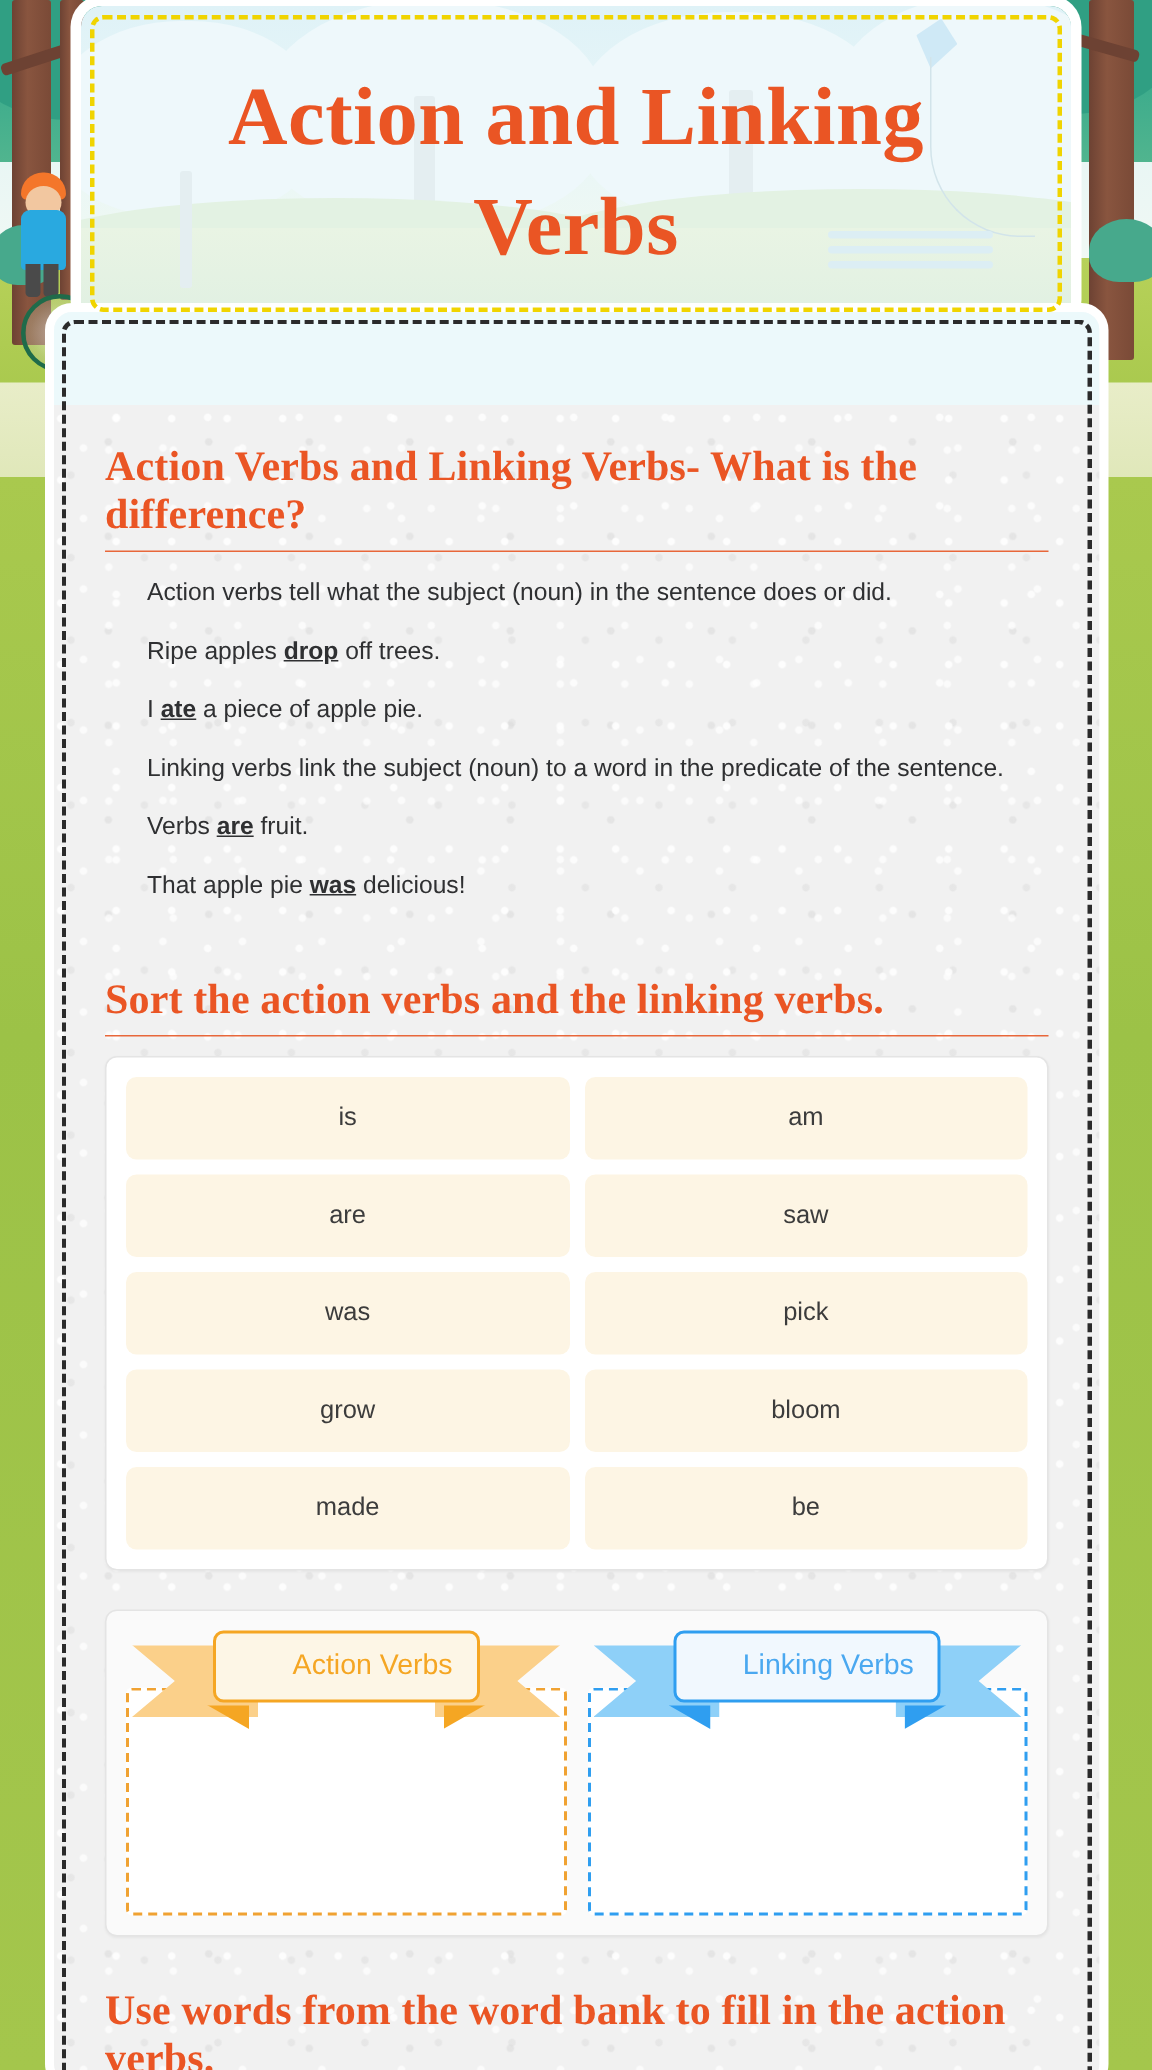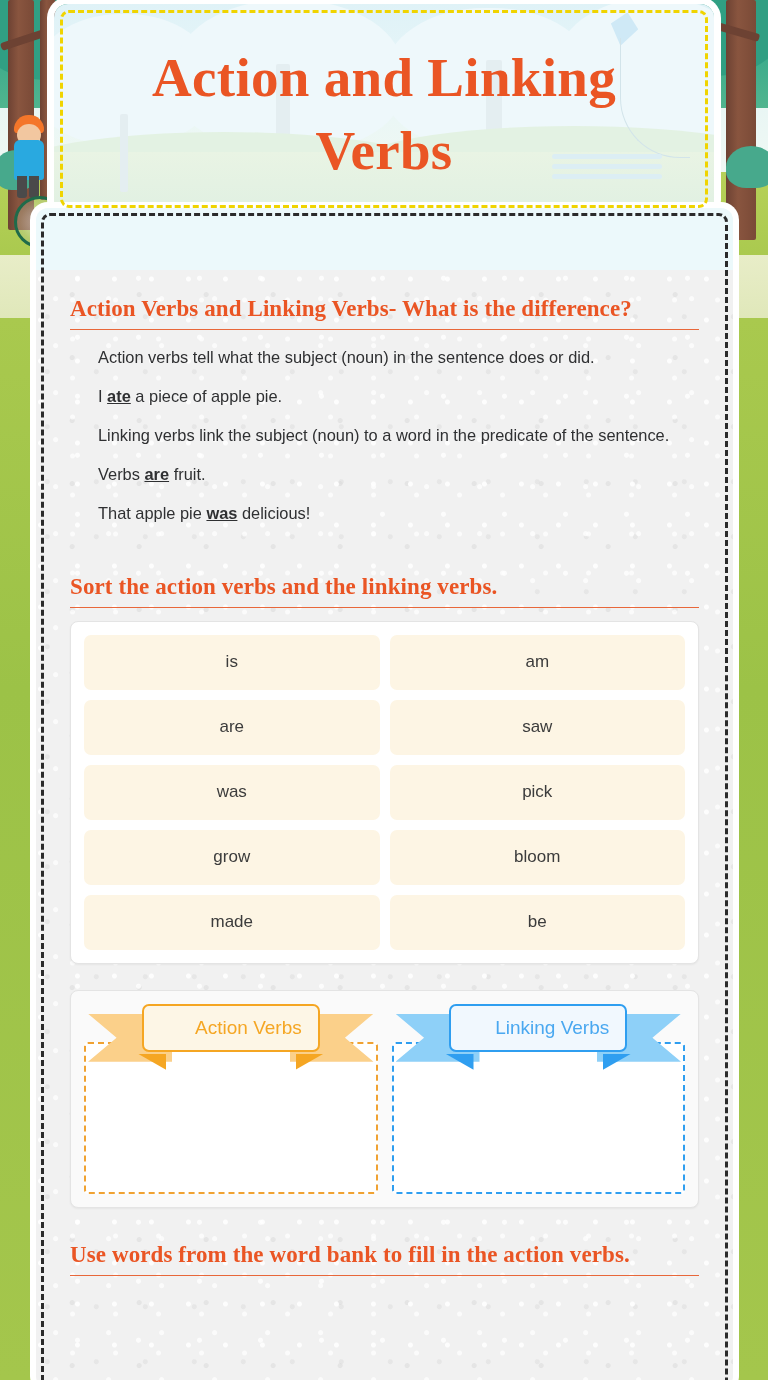--- a/index.html
+++ b/index.html
@@ -187,21 +187,21 @@
   #content {
     position: absolute;
     left: 0; right: 0; top: 62px;
     padding: 26px 34px 0;
     z-index: 4;
   }
 
   
   .section-heading {
     font-family: "Liberation Serif", serif;
-    font-size: 23px;
+    font-size: 28px;
     color: #ea5524;
     padding-bottom: 7px;
     border-bottom: 1.6px solid #e8673a;
     margin-bottom: 15px;
     letter-spacing: .1px;
   }
   .section-heading.tight { margin-bottom: 13px; }
 
   
   .para {
@@ -379,20 +379,23 @@
     <div id="body-dash"></div>
 
     <div id="content">
 
       <h2 class="section-heading">Action Verbs and Linking Verbs- What is the difference?</h2>
 
       <p class="para">
         <span>Action verbs tell what the subject (noun) in the sentence does or did.</span>
       </p>
       <p class="para">
+        <span>Ripe apples </span><b>drop</b><span> off trees.</span>
+      </p>
+      <p class="para">
         <span>I </span><b>ate</b><span> a piece of apple pie.</span>
       </p>
       <p class="para">
         <span>Linking verbs link the subject (noun) to a word in the predicate of the sentence.</span>
       </p>
       <p class="para">
         <span>Verbs </span><b>are</b><span> fruit.</span>
       </p>
       <p class="para">
         <span>That apple pie </span><b>was</b><span> delicious!</span>

